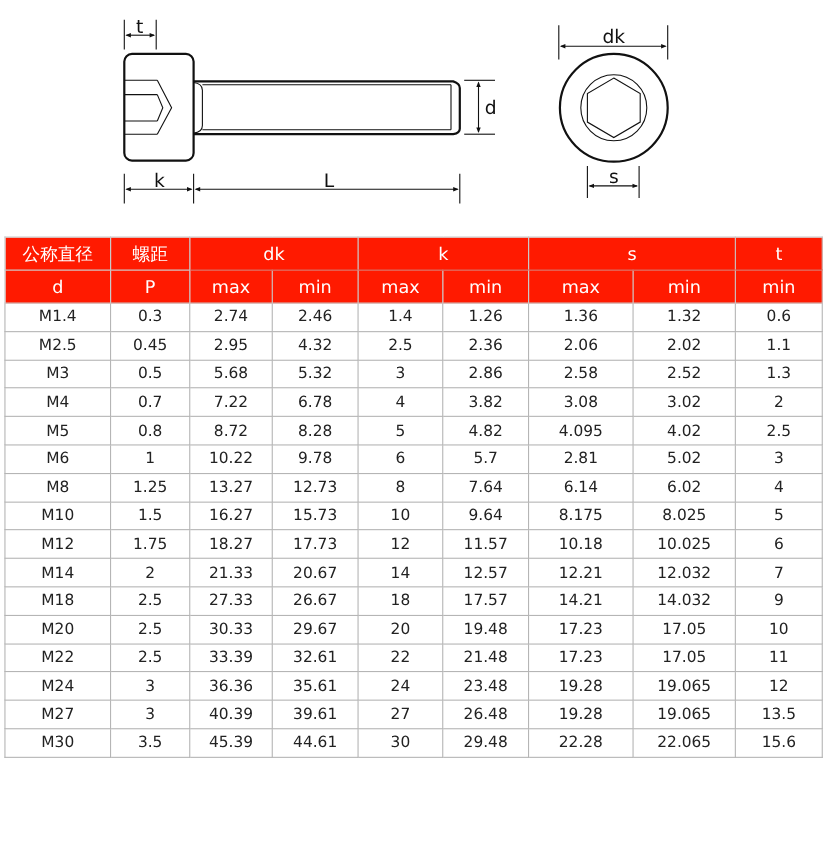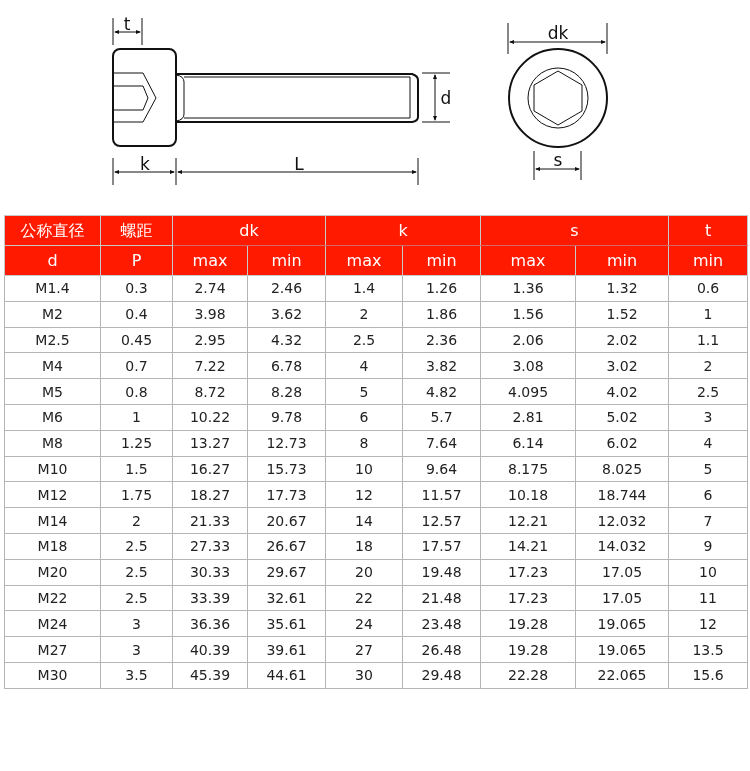--- a/index.html
+++ b/index.html
@@ -127,40 +127,40 @@
         <td>0.3</td>
         <td>2.74</td>
         <td>2.46</td>
         <td>1.4</td>
         <td>1.26</td>
         <td>1.36</td>
         <td>1.32</td>
         <td>0.6</td>
       </tr>
       <tr>
-        <td>M2</td>
-        <td>0.4</td>
-        <td>3.98</td>
-        <td>3.62</td>
-        <td>2</td>
-        <td>1.86</td>
-        <td>1.56</td>
-        <td>1.52</td>
-        <td>1</td>
-      </tr>
-      <tr>
         <td>M2.5</td>
         <td>0.45</td>
         <td>2.95</td>
         <td>4.32</td>
         <td>2.5</td>
         <td>2.36</td>
         <td>2.06</td>
         <td>2.02</td>
         <td>1.1</td>
+      </tr>
+      <tr>
+        <td>M3</td>
+        <td>0.5</td>
+        <td>5.68</td>
+        <td>5.32</td>
+        <td>3</td>
+        <td>2.86</td>
+        <td>2.58</td>
+        <td>2.52</td>
+        <td>1.3</td>
       </tr>
       <tr>
         <td>M4</td>
         <td>0.7</td>
         <td>7.22</td>
         <td>6.78</td>
         <td>4</td>
         <td>3.82</td>
         <td>3.08</td>
         <td>3.02</td>
@@ -211,21 +211,21 @@
         <td>5</td>
       </tr>
       <tr>
         <td>M12</td>
         <td>1.75</td>
         <td>18.27</td>
         <td>17.73</td>
         <td>12</td>
         <td>11.57</td>
         <td>10.18</td>
-        <td>18.744</td>
+        <td>10.025</td>
         <td>6</td>
       </tr>
       <tr>
         <td>M14</td>
         <td>2</td>
         <td>21.33</td>
         <td>20.67</td>
         <td>14</td>
         <td>12.57</td>
         <td>12.21</td>

